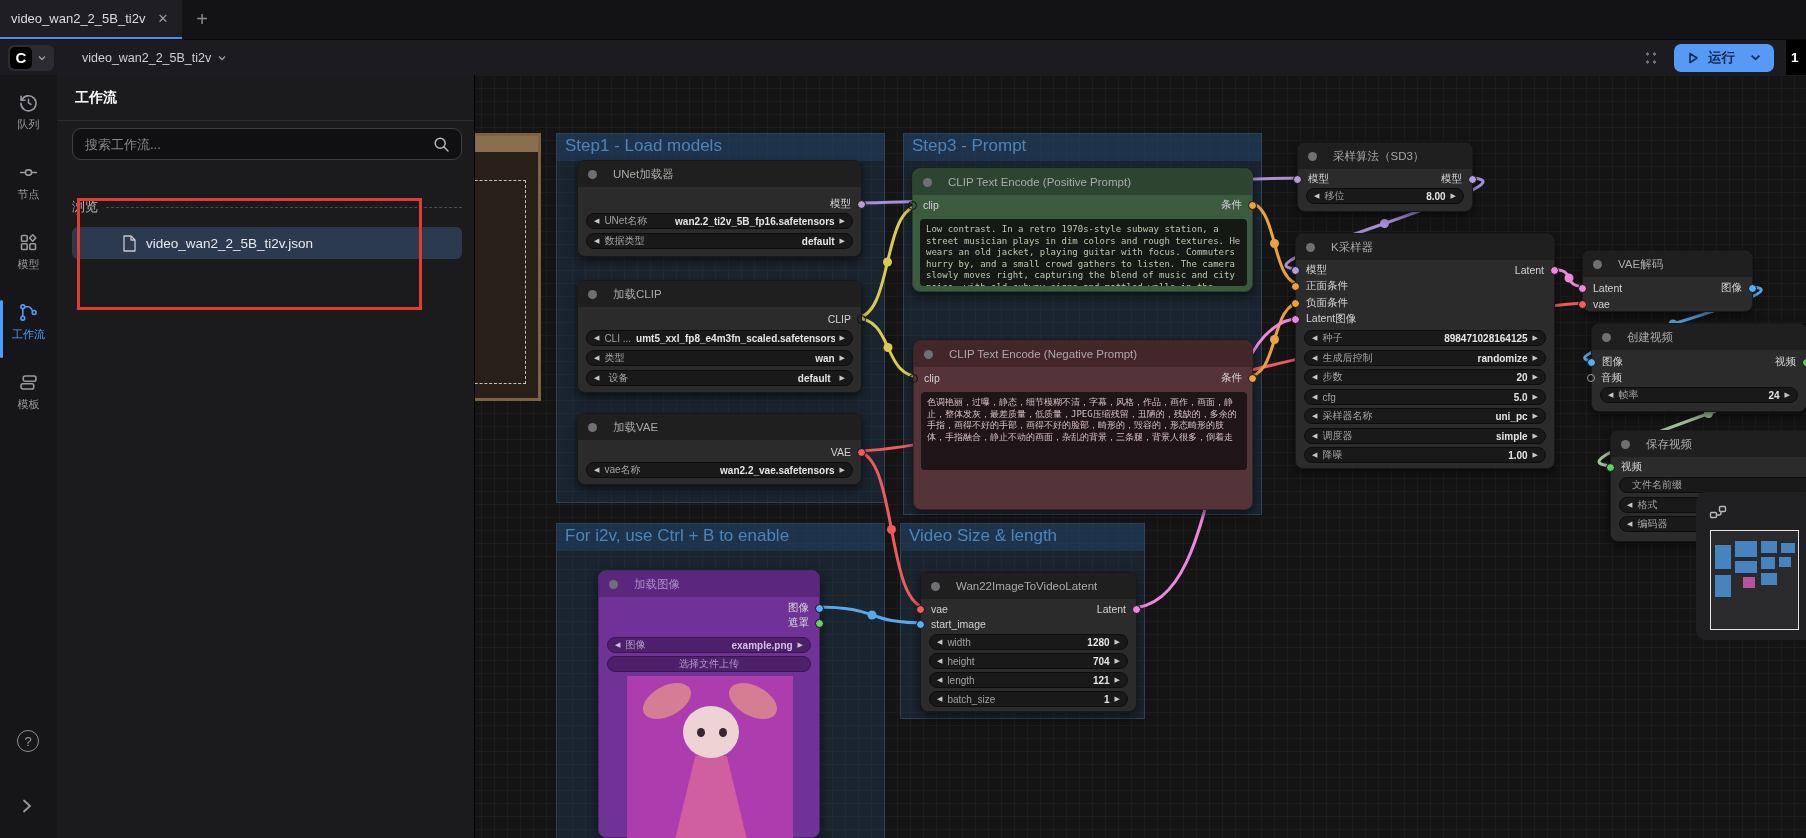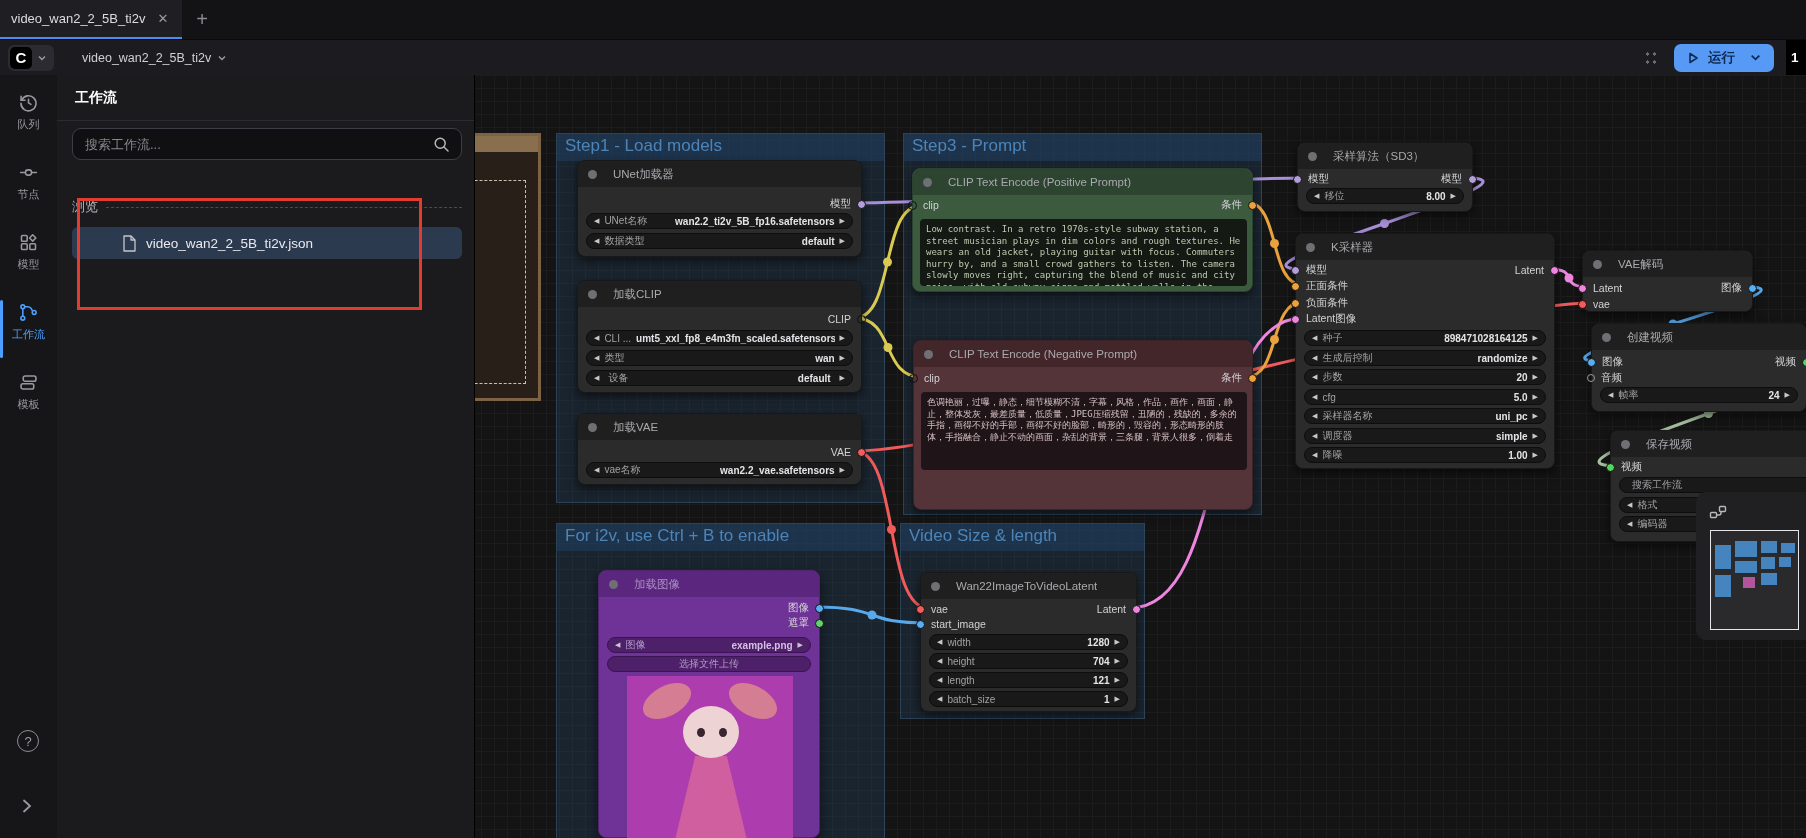--- a/index.html
+++ b/index.html
@@ -392,21 +392,21 @@
       <div class="node default" style="left: 1610px; top: 355px; width: 212px; height: 112px;">
         <div class="nh">
           <div class="ndot"></div>
           <div class="ntitle">保存视频</div>
         </div>
         <div class="slot" style="left: -5px; top: 29px;">
           <div class="sdot" style="background: rgb(85, 212, 95);"></div>
           <div class="">视频</div>
         </div>
         <div class="widget noarr" style="left: 8px; right: 8px; top: 46px;">
-          <div class="wl">搜索工作流</div>
+          <div class="wl">文件名前缀</div>
           <div class="wv"></div>
         </div>
         <div class="widget" style="left: 8px; right: 8px; top: 66px;">
           <div class="wl">格式</div>
           <div class="wv"></div>
         </div>
         <div class="widget" style="left: 8px; right: 8px; top: 85px;">
           <div class="wl">编码器</div>
           <div class="wv"></div>
         </div>

